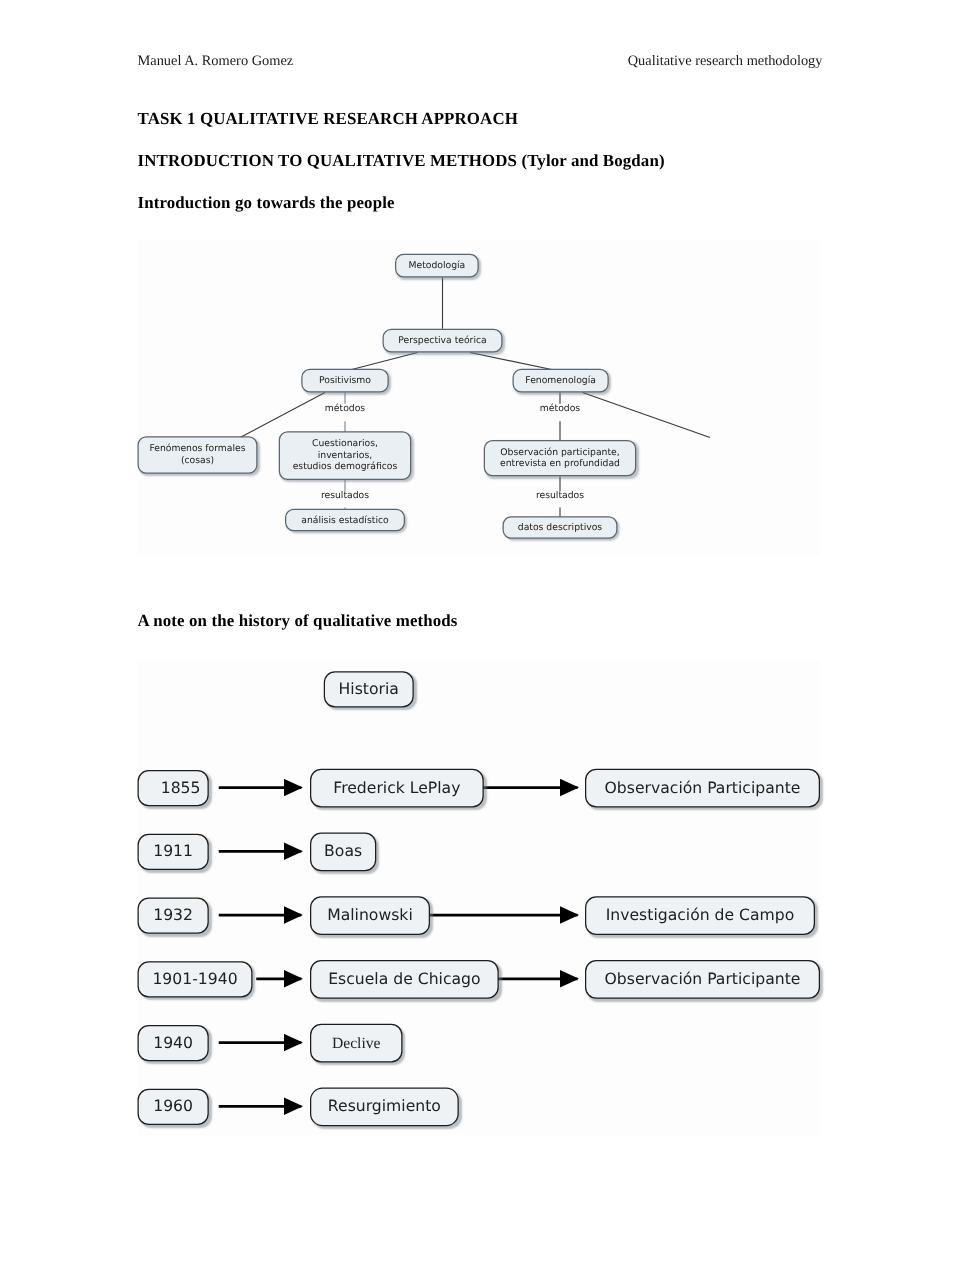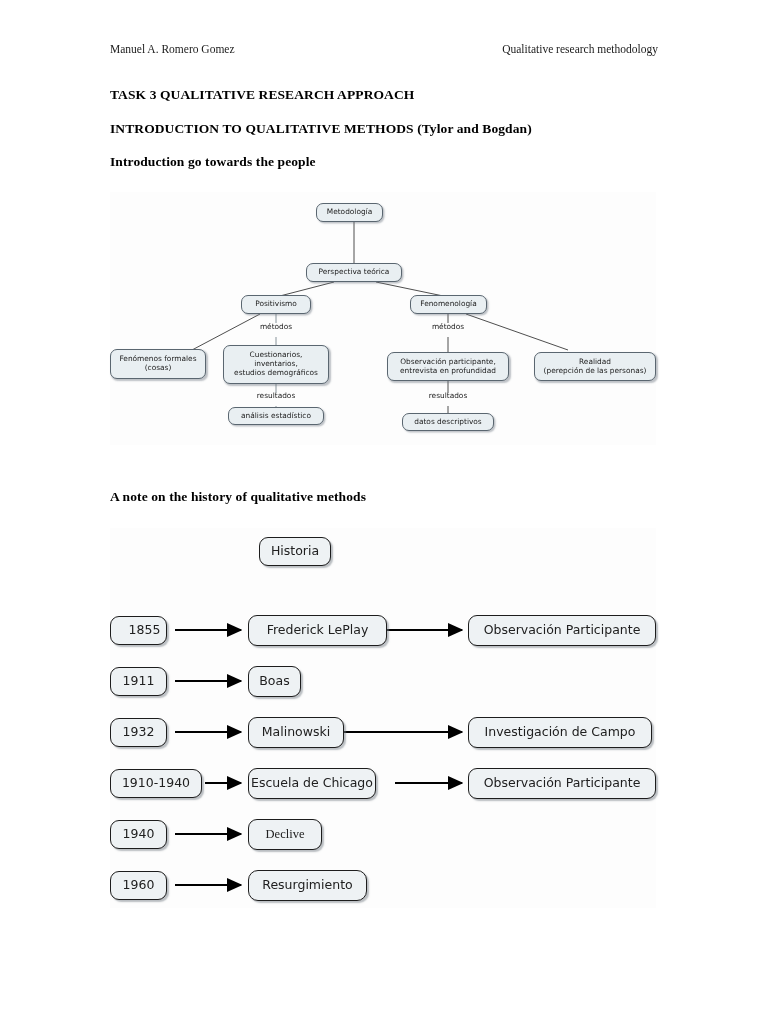--- a/index.html
+++ b/index.html
@@ -112,21 +112,21 @@
   }
 </style>
 </head>
 <body>
 
 <div class="doc-header">
   <span>Manuel A. Romero Gomez</span>
   <span>Qualitative research methodology</span>
 </div>
 
-<div class="heading" id="h-task">TASK 3 QUALITATIVE RESEARCH APPROACH</div>
+<div class="heading" id="h-task">TASK 1 QUALITATIVE RESEARCH APPROACH</div>
 <div class="heading" id="h-intro">INTRODUCTION TO QUALITATIVE METHODS (Tylor and Bogdan)</div>
 <div class="heading" id="h-people">Introduction go towards the people</div>
 <div class="heading" id="h-history">A note on the history of qualitative methods</div>
 
 <div class="diagram" id="concept-map">
 
   <svg class="links" viewBox="0 0 546 253" preserveAspectRatio="none">
     <g stroke="#3a3a3a" stroke-width="0.9" fill="none">
 
       <line x1="244" y1="30" x2="244" y2="71"></line>
@@ -164,22 +164,20 @@
   <div class="node small" style="left:0px; top:157px; width:96px; height:30px;">Fenómenos formales
 (cosas)</div>
 
   <div class="node small" style="left:113px; top:153px; width:106px; height:39px;">Cuestionarios,
 inventarios,
 estudios demográficos</div>
 
   <div class="node small" style="left:277px; top:160px; width:122px; height:29px;">Observación participante,
 entrevista en profundidad</div>
 
-  <div class="node small" style="left:424px; top:160px; width:122px; height:29px;">Realidad
-(perepción de las personas)</div>
 
   <div class="node small" style="left:118px; top:215px; width:96px; height:18px;">análisis estadístico</div>
 
   <div class="node small" style="left:292px; top:221px; width:92px; height:18px;">datos descriptivos</div>
 
   <div class="edge-label" style="left:166px; top:130px;">métodos</div>
 
   <div class="edge-label" style="left:338px; top:130px;">métodos</div>
 
   <div class="edge-label" style="left:166px; top:199px;">resultados</div>
@@ -220,22 +218,22 @@
   <div class="node tl" style="left:138px; top:87px; width:139px; height:31px;">Frederick LePlay</div>
   <div class="node tl" style="left:358px; top:87px; width:188px; height:31px;">Observación Participante</div>
 
   <div class="node tl year" style="left:0px; top:139px; width:57px; height:29px;">1911</div>
   <div class="node tl" style="left:138px; top:138px; width:53px; height:31px;">Boas</div>
 
   <div class="node tl year" style="left:0px; top:190px; width:57px; height:29px;">1932</div>
   <div class="node tl" style="left:138px; top:189px; width:96px; height:31px;">Malinowski</div>
   <div class="node tl" style="left:358px; top:189px; width:184px; height:31px;">Investigación de Campo</div>
 
-  <div class="node tl year" style="left:0px; top:241px; width:92px; height:29px;">1910-1940</div>
-  <div class="node tl" style="left:138px; top:240px; width:128px; height:31px;">Escuela de Chicago</div>
+  <div class="node tl year" style="left:0px; top:241px; width:92px; height:29px;">1901-1940</div>
+  <div class="node tl" style="left:138px; top:240px; width:151px; height:31px;">Escuela de Chicago</div>
   <div class="node tl" style="left:358px; top:240px; width:188px; height:31px;">Observación Participante</div>
 
   <div class="node tl year" style="left:0px; top:292px; width:57px; height:29px;">1940</div>
   <div class="node tl" style="left:138px; top:291px; width:74px; height:31px;font-family:Liberation Serif, serif;">Declive</div>
 
   <div class="node tl year" style="left:0px; top:343px; width:57px; height:29px;">1960</div>
   <div class="node tl" style="left:138px; top:342px; width:119px; height:31px;border-radius:10px;">Resurgimiento</div>
 </div>
 
 </body></html>

